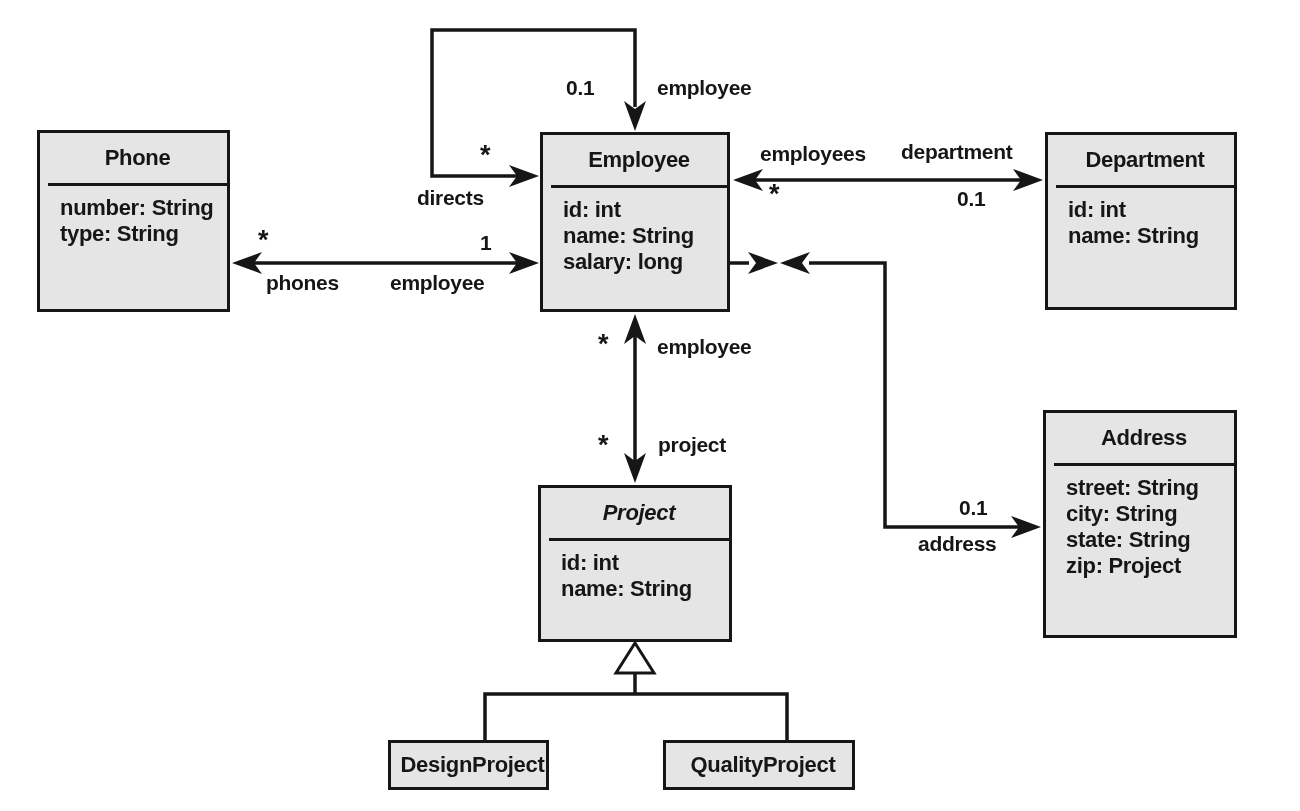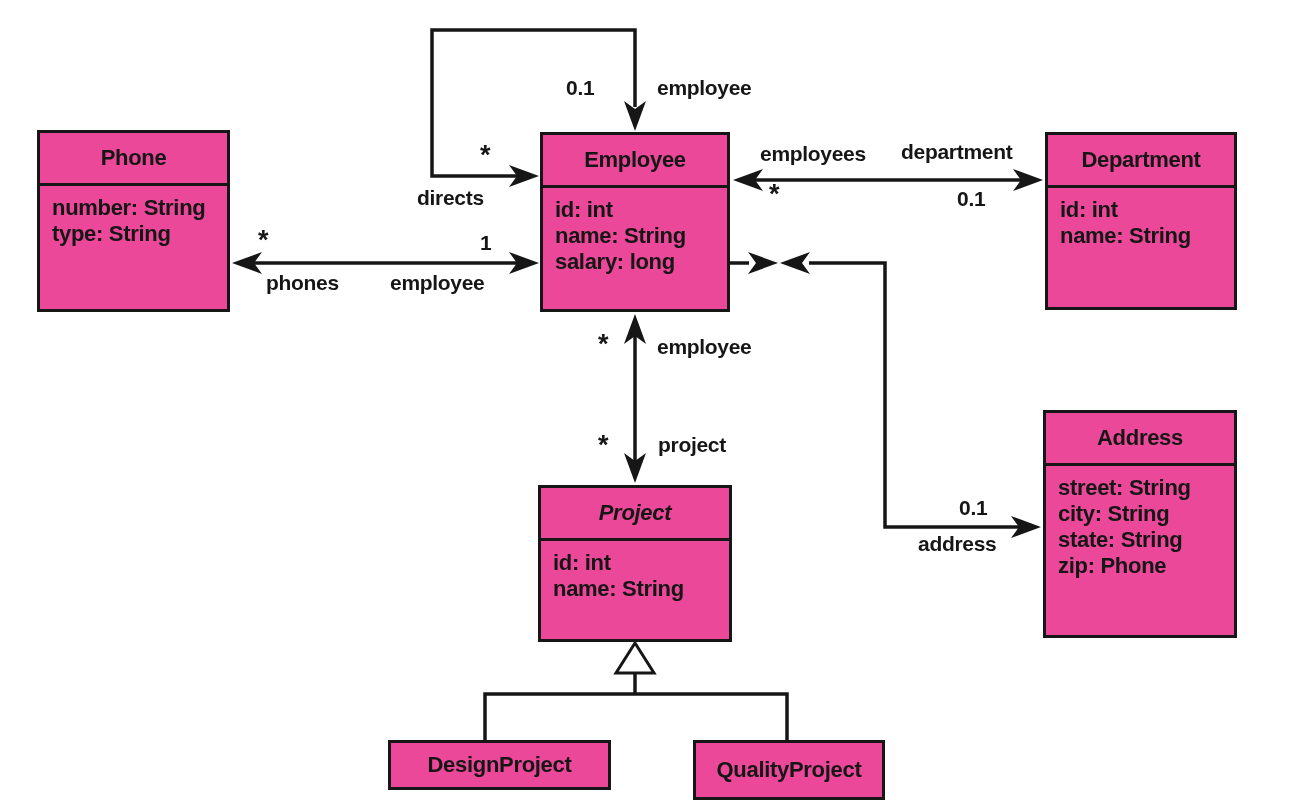--- a/index.html
+++ b/index.html
@@ -2,22 +2,23 @@
 <html><head>
 <meta charset="utf-8">
 <style>
   html,body { margin:0; padding:0; background:#ffffff; }
   .canvas {
     position:relative; width:1300px; height:811px; background:#ffffff;
     font-family:"Liberation Sans", sans-serif; color:#161616; overflow:hidden;
   }
   .wires { position:absolute; left:0; top:0; }
   .uml-class {
-    position:absolute; background:#ec4899; border:3px solid #161616;
+    position:absolute; background:#e5e5e5; border:3px solid #161616;
     box-sizing:border-box;
+    padding-left:8px;
   }
   .uml-title {
     height:50px; border-bottom:3px solid #161616;
     display:flex; align-items:center; justify-content:center;
     font-weight:bold; font-size:22px; letter-spacing:-0.3px;
   }
   .uml-class.abstract .uml-title { font-style:italic; }
   .uml-attrs {
     padding:9px 12px 0 12px; font-weight:bold; font-size:22px;
     line-height:26px; letter-spacing:-0.3px; white-space:nowrap;
@@ -103,27 +104,27 @@
       <div>name: String</div>
     </div>
   </div>
 
   <div class="uml-class" style="left:1043px; top:410px; width:194px; height:228px;">
     <div class="uml-title">Address</div>
     <div class="uml-attrs">
       <div>street: String</div>
       <div>city: String</div>
       <div>state: String</div>
-      <div>zip: Phone</div>
+      <div>zip: Project</div>
     </div>
   </div>
 
-  <div class="uml-class simple" style="left:388px; top:740px; width:223px; height:50px;">DesignProject</div>
+  <div class="uml-class simple" style="left:388px; top:740px; width:161px; height:50px;">DesignProject</div>
 
-  <div class="uml-class simple" style="left:693px; top:740px; width:192px; height:60px;">QualityProject</div>
+  <div class="uml-class simple" style="left:663px; top:740px; width:192px; height:50px;">QualityProject</div>
 
   <div class="lbl" style="left:566px; top:76px;">0.1</div>
   <div class="lbl" style="left:657px; top:76px;">employee</div>
   <div class="lbl star" style="left:480px; top:145px;">*</div>
   <div class="lbl" style="left:417px; top:186px;">directs</div>
 
   <div class="lbl star" style="left:258px; top:230px;">*</div>
   <div class="lbl" style="left:266px; top:271px;">phones</div>
   <div class="lbl" style="left:480px; top:231px;">1</div>
   <div class="lbl" style="left:390px; top:271px;">employee</div>

